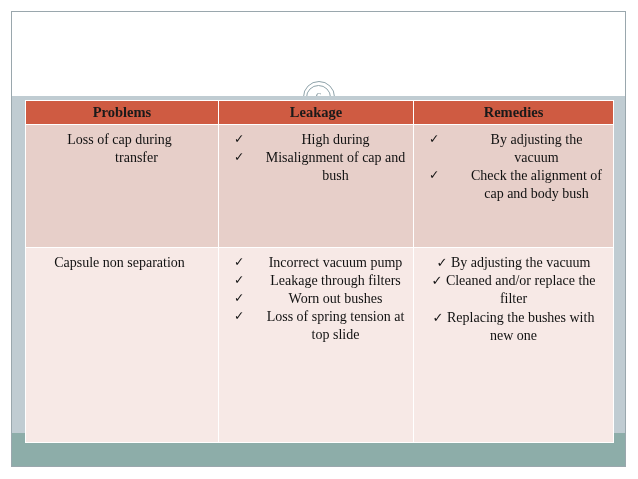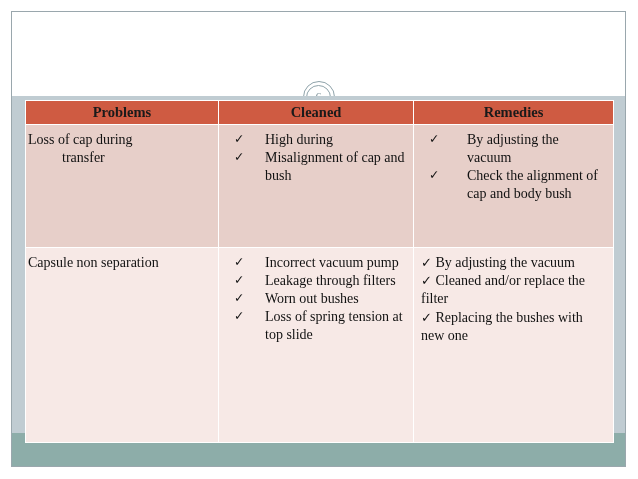--- a/index.html
+++ b/index.html
@@ -122,20 +122,21 @@
     width: 100%;
     height: 100%;
     border-collapse: collapse;
     table-layout: fixed;
   }
   table.ppt-table th,
   table.ppt-table td {
     border: 1px solid #ffffff;
     padding: 0;
     vertical-align: top;
+    text-align: center;
   }
   table.ppt-table th {
     background: #cf5b42;
     color: #1a1a1a;
     font-family: "Liberation Serif", serif;
     font-weight: bold;
     font-size: 14.5px;
     text-align: center;
     height: 23px;
     vertical-align: middle;
@@ -231,21 +232,21 @@
   <div id="table-wrap">
     <table class="ppt-table">
       <colgroup>
         <col class="col-problems">
         <col class="col-causes">
         <col class="col-remedies">
       </colgroup>
       <thead>
         <tr>
           <th>Problems</th>
-          <th>Cleaned</th>
+          <th>Leakage</th>
           <th>Remedies</th>
         </tr>
       </thead>
       <tbody>
 
         <tr class="row-1">
           <td>
             <div class="cell-pad problem-text-1">
               <span>Loss of cap during</span>
               <span class="wrap2">transfer</span>

